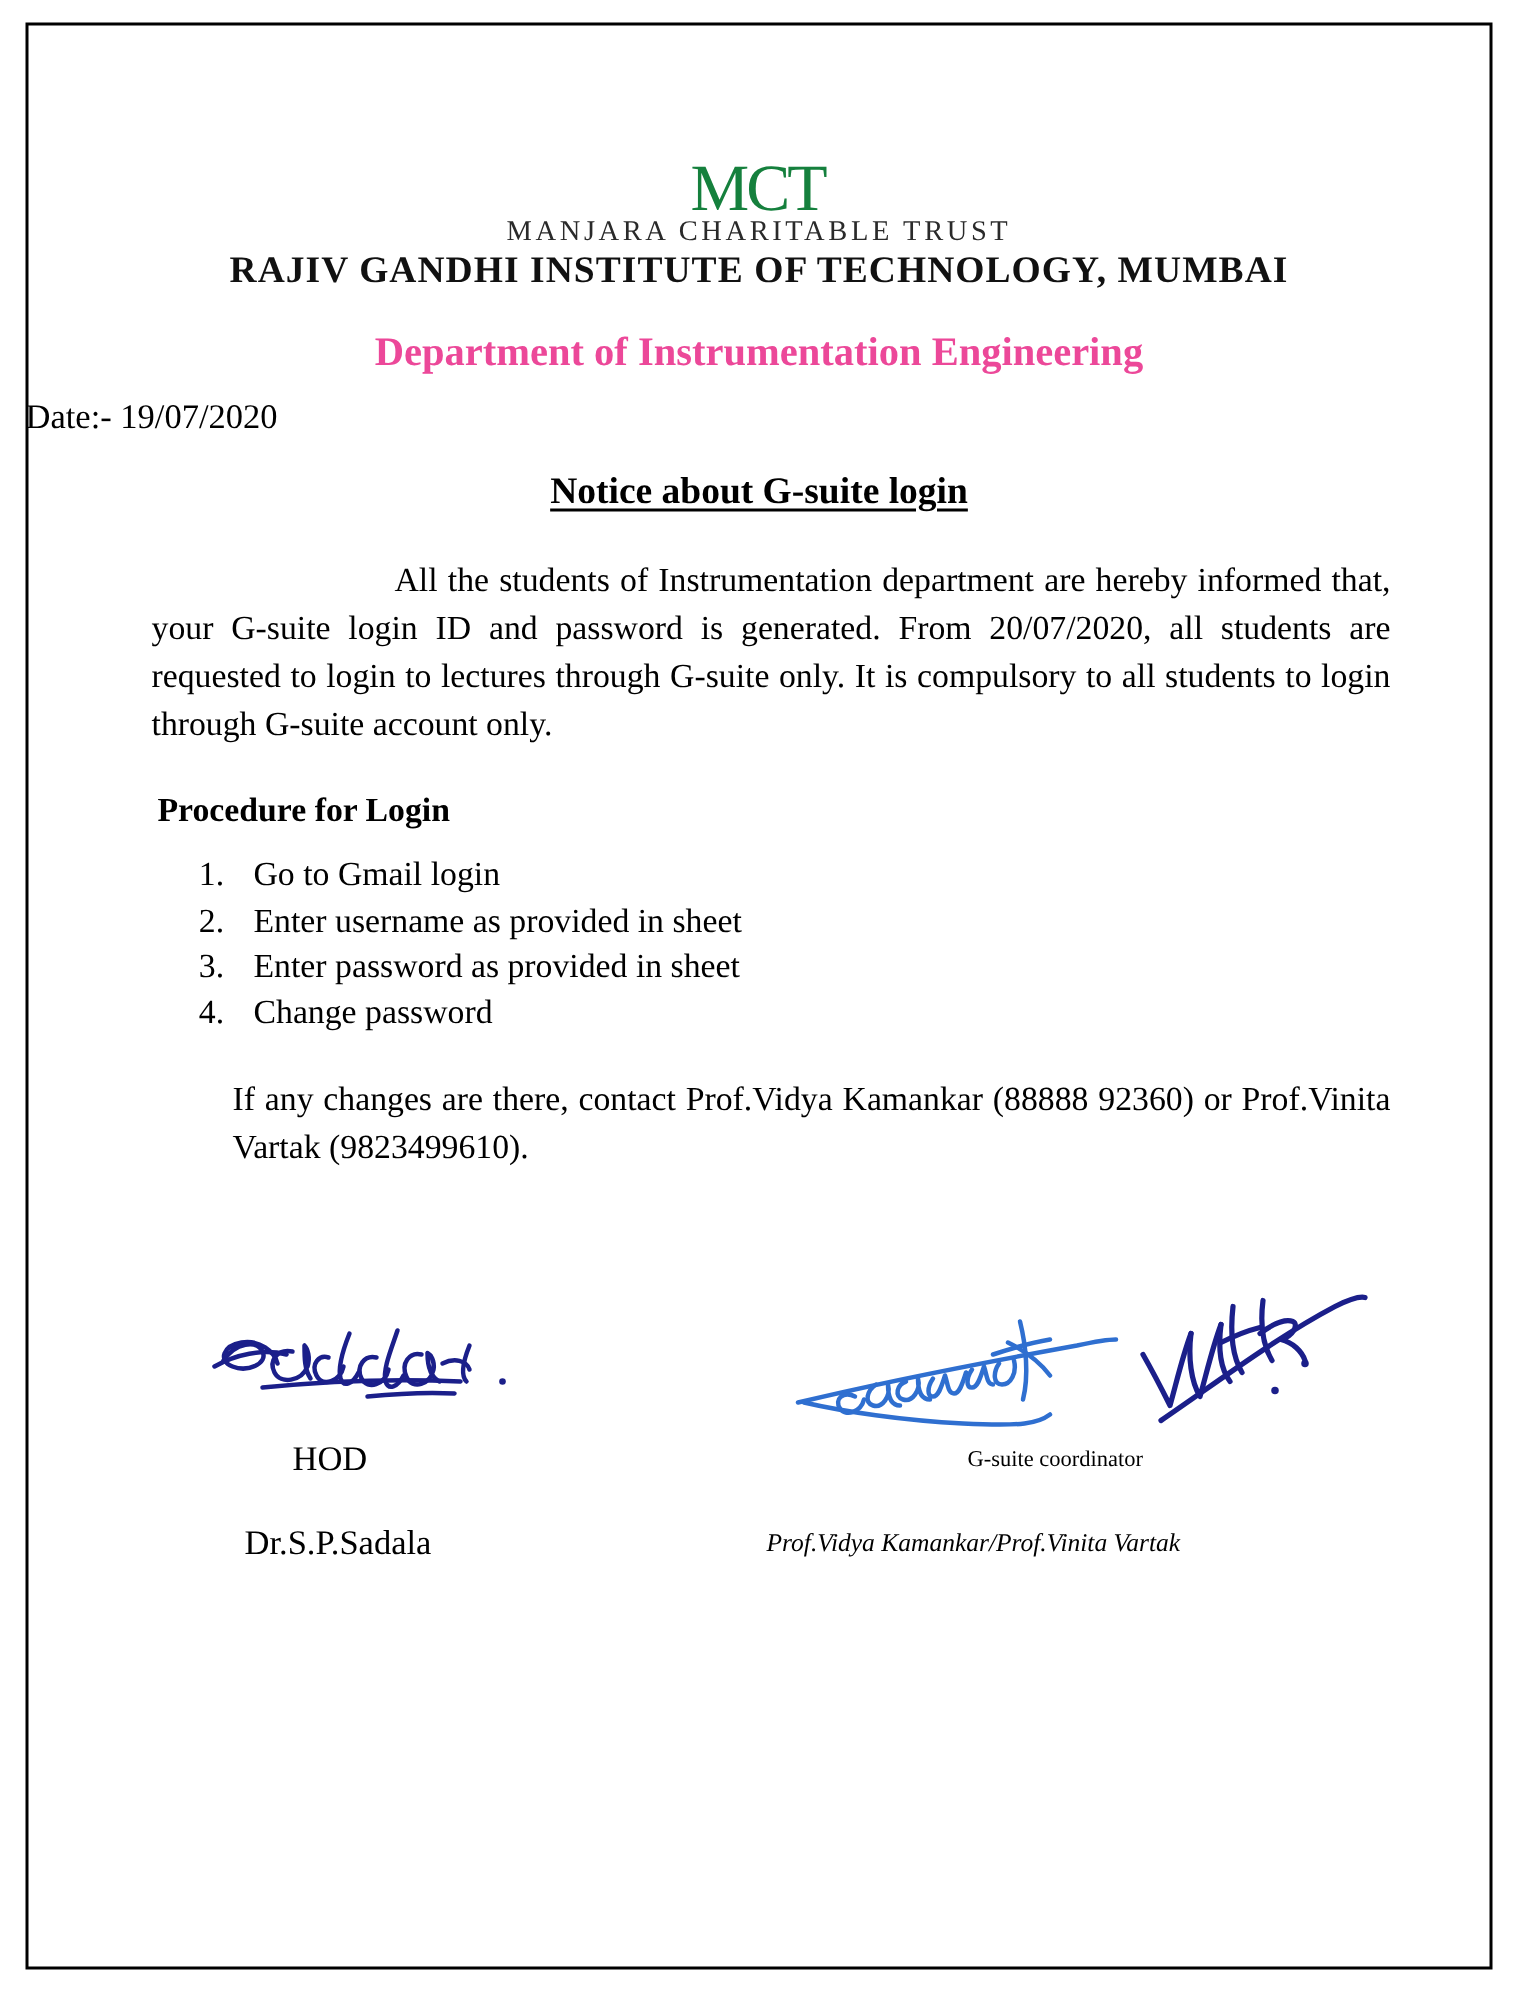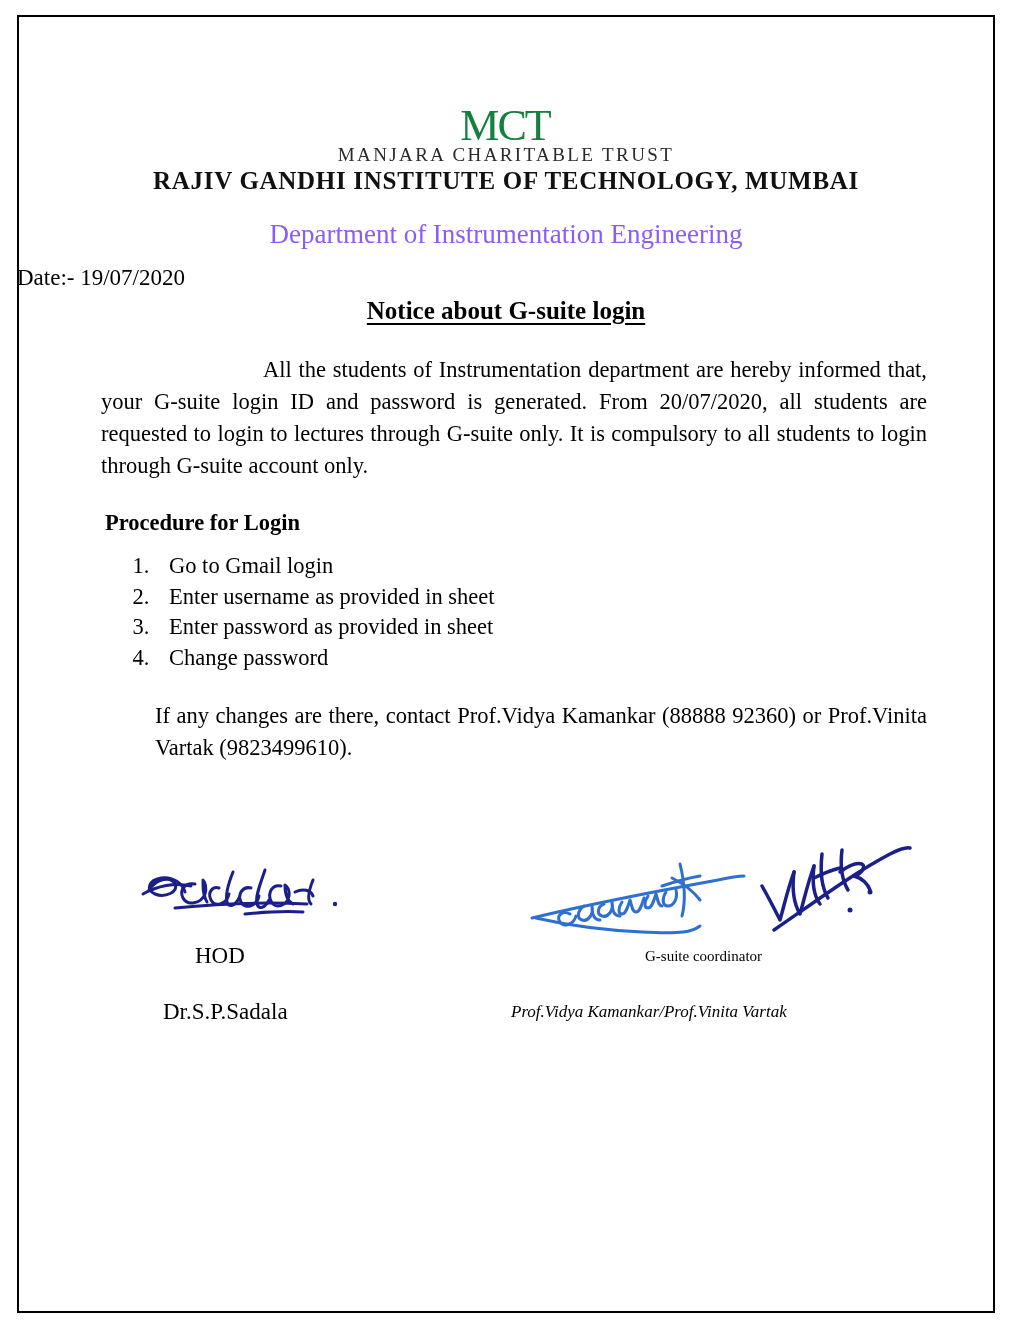--- a/index.html
+++ b/index.html
@@ -87,34 +87,34 @@
     font-weight: bold;
     letter-spacing: 0.7px;
     color: #111111;
   }
 
   
   .dept-title {
     text-align: center;
     font-size: 27px;
     line-height: 32px;
-    font-weight: normal;
+    font-weight: bold;
     margin-top: 18px;
-    color: #8b5cf6;
+    color: #ec4899;
   }
   .date-line {
     text-align: left;
     font-size: 23px;
     line-height: 28px;
     margin-top: 14px;
     padding-right: 75px;
   }
   .notice-title-wrap {
     text-align: center;
-    margin-top: 4px;
+    margin-top: 21px;
   }
   .notice-title {
     display: inline-block;
     font-size: 25px;
     line-height: 30px;
     font-weight: bold;
     text-decoration: underline;
     text-underline-offset: 4px;
   }
 

